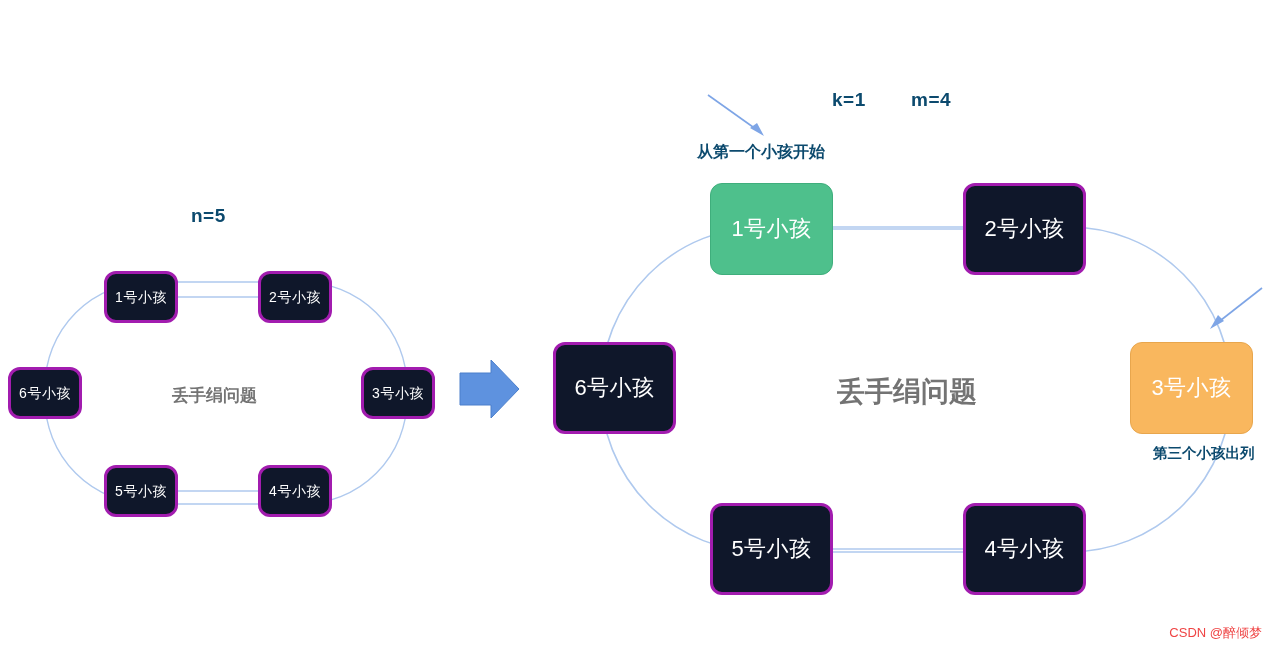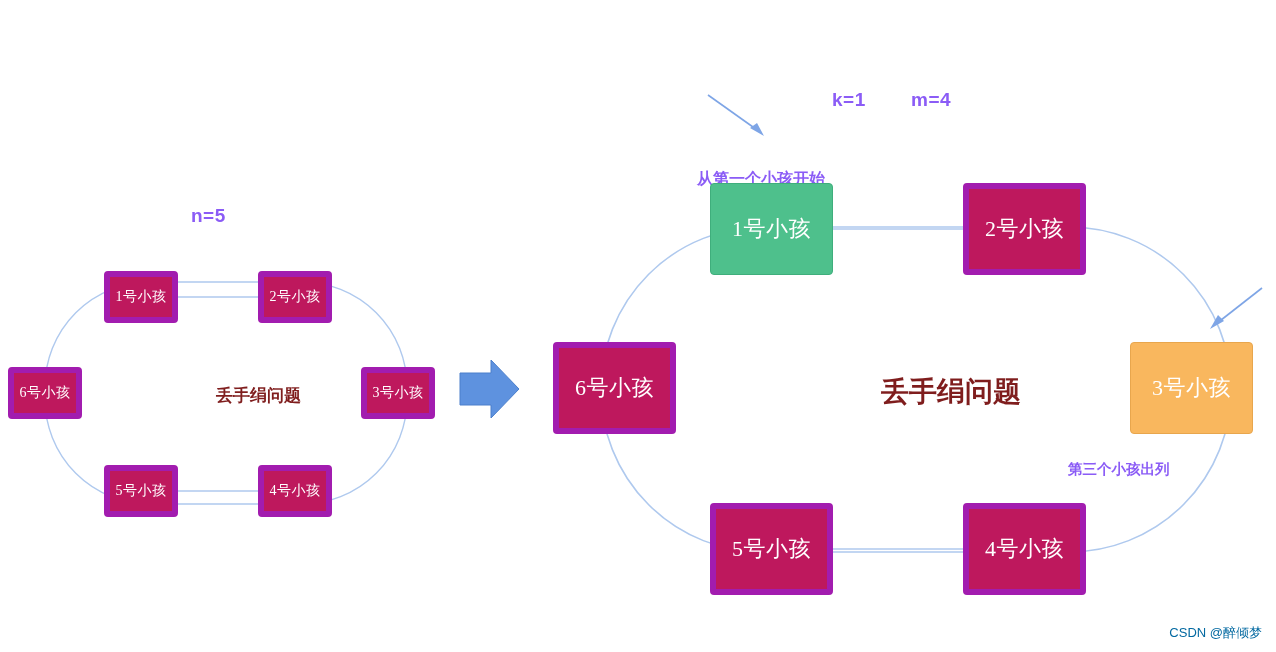--- a/index.html
+++ b/index.html
@@ -27,66 +27,64 @@
   }
   .node {
     position: absolute;
     box-sizing: border-box;
     display: flex;
     align-items: center;
     justify-content: center;
     color: #ffffff;
     text-align: center;
     line-height: 1;
-    border-radius: 4px;
+    border-radius: 12px;
     letter-spacing: 0.5px;
-    font-family: Liberation Serif, serif;
   }
   .node.blue {
-    background: #be185d;
-    border: 6px solid #a21caf;
+    background: #0f172a;
+    border: 3px solid #a21caf;
   }
   .node.green {
     background: #4EC08C;
     border: 1px solid #3FAE7C;
   }
   .node.orange {
     background: #F9B75E;
     border: 1px solid #E8A64D;
   }
   
   .small .node-label { font-size: 14px; }
   
   .large .node-label { font-size: 22px; }
 
   .ring-title {
     position: absolute;
-    color: #7f1d1d;
+    color: #737373;
     font-weight: bold;
     white-space: nowrap;
-    margin-left: 44px;
   }
   .ring-title.small { font-size: 17px; }
   .ring-title.large { font-size: 28px; }
 
   .annot {
     position: absolute;
-    color: #8b5cf6;
+    color: #0c4a6e;
     font-weight: bold;
     white-space: nowrap;
   }
   .annot.var { font-size: 19px; letter-spacing: 0.5px; }
   .annot.note { font-size: 16px; }
   .annot.note-sm { font-size: 14.5px; }
 
   .watermark {
     position: absolute;
     right: 14px;
     bottom: 10px;
-    color: #0369a1;
+    color: #ef4444;
     font-size: 13px;
     white-space: nowrap;
   }
 </style>
 </head>
 <body>
 
 <div id="canvas">
 
   <svg class="svg-layer" viewBox="0 0 1276 652" xmlns="http://www.w3.org/2000/svg">
@@ -144,23 +142,23 @@
       <span class="node-label">6号小孩</span>
     </div>
   </div>
 
   <div class="large">
 
     <div class="annot var" style="left:832px; top:89px;">k=1</div>
 
     <div class="annot var" style="left:911px; top:89px;">m=4</div>
 
-    <div class="annot note" style="left:697px; top:169px;">从第一个小孩开始</div>
+    <div class="annot note" style="left:697px; top:142px;">从第一个小孩开始</div>
 
-    <div class="annot note-sm" style="left:1068px; top:444px;margin-top:16px;">第三个小孩出列</div>
+    <div class="annot note-sm" style="left:1153px; top:444px;">第三个小孩出列</div>
 
     <div class="ring-title large" style="left:837px; top:373px;">丢手绢问题</div>
 
     <div class="node green" style="left:710px; top:183px; width:123px; height:92px;">
       <span class="node-label">1号小孩</span>
     </div>
 
     <div class="node blue" style="left:963px; top:183px; width:123px; height:92px;">
       <span class="node-label">2号小孩</span>
     </div>

